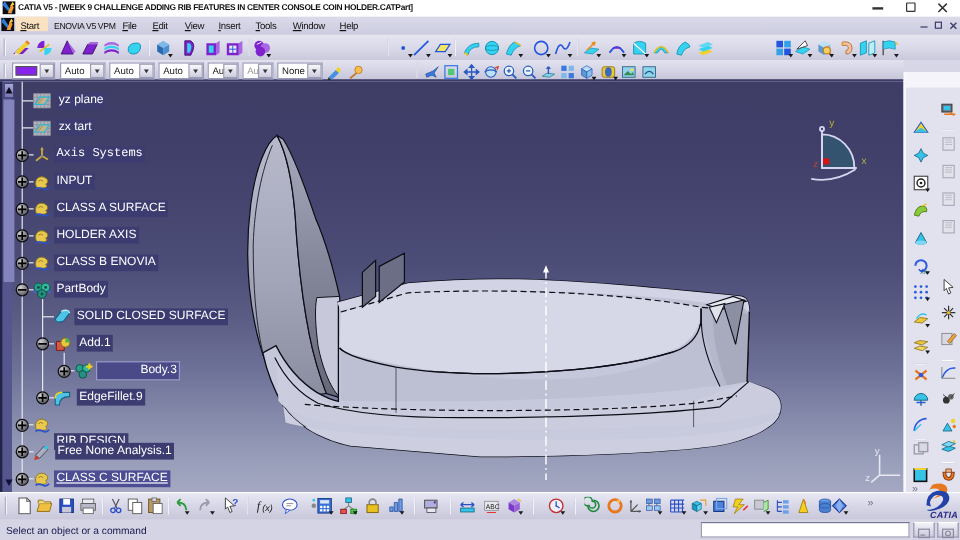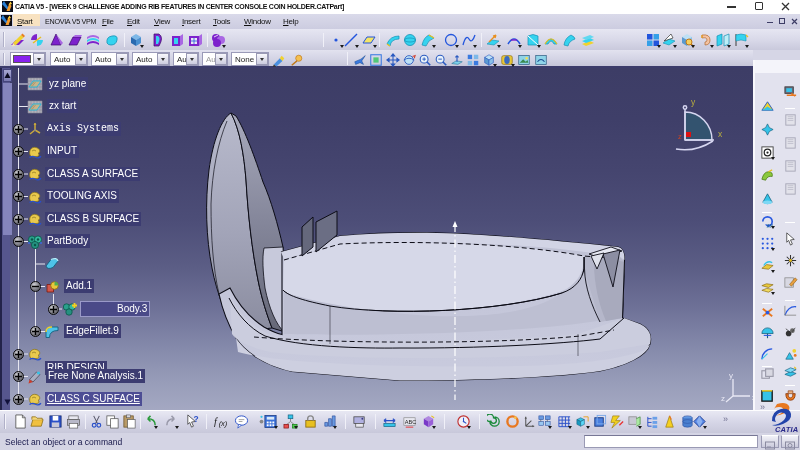--- a/index.html
+++ b/index.html
@@ -205,50 +205,51 @@
         <div class="tl" style="left:35.0px;top:98.5px;background:#3c3c71;">CLASS A SURFACE</div>
         <div class="pm" style="left:3.0px;top:123.0px"></div>
         <svg style="position:absolute;left:3.0px;top:123.0px" width="11" height="11" viewBox="0 0 11 11">
           <path d="M2,5.5 h7 M5.5,2 v7" stroke="#000" stroke-width="1.4"></path>
         </svg>
         <svg style="position:absolute;left:17.0px;top:120.5px" width="16" height="16" viewBox="0 0 16 16">
           <path d="M3,11 C1.5,6 5,2.5 9,3.5 C13,4.5 14,8 11,9.5 C13,10.5 12,12.5 9,12.5 C5.5,13.5 4,13 3,11 Z" fill="#e9c94d" stroke="#8a7520" stroke-width="0.8"></path>
           <path d="M2.5,13.5 Q5.5,11.5 8.5,13.2 Q11.5,15 14,12.2" stroke="#2a50cc" stroke-width="1.3" fill="none"></path>
           <path d="M5,7 Q7,5 9,7" stroke="#8a7520" stroke-width="0.7" fill="none"></path>
         </svg>
-        <div class="tl" style="left:35.0px;top:121.0px;background:#3c3c71;">TOOLING AXIS</div>
+        <div class="tl" style="left:35.0px;top:121.0px;background:#3c3c71;">HOLDER AXIS</div>
         <div class="pm" style="left:3.0px;top:145.5px"></div>
         <svg style="position:absolute;left:3.0px;top:145.5px" width="11" height="11" viewBox="0 0 11 11">
           <path d="M2,5.5 h7 M5.5,2 v7" stroke="#000" stroke-width="1.4"></path>
         </svg>
         <svg style="position:absolute;left:17.0px;top:143.0px" width="16" height="16" viewBox="0 0 16 16">
           <path d="M3,11 C1.5,6 5,2.5 9,3.5 C13,4.5 14,8 11,9.5 C13,10.5 12,12.5 9,12.5 C5.5,13.5 4,13 3,11 Z" fill="#e9c94d" stroke="#8a7520" stroke-width="0.8"></path>
           <path d="M2.5,13.5 Q5.5,11.5 8.5,13.2 Q11.5,15 14,12.2" stroke="#2a50cc" stroke-width="1.3" fill="none"></path>
           <path d="M5,7 Q7,5 9,7" stroke="#8a7520" stroke-width="0.7" fill="none"></path>
         </svg>
-        <div class="tl" style="left:35.0px;top:143.5px;background:#3c3c71;">CLASS B SURFACE</div>
+        <div class="tl" style="left:35.0px;top:143.5px;background:#3c3c71;">CLASS B ENOVIA</div>
         <div class="pm" style="left:3.0px;top:168.0px"></div>
         <svg style="position:absolute;left:3.0px;top:168.0px" width="11" height="11" viewBox="0 0 11 11">
           <path d="M2,5.5 h7" stroke="#000" stroke-width="1.4"></path>
         </svg>
         <svg style="position:absolute;left:17.0px;top:165.5px" width="16" height="16" viewBox="0 0 16 16">
           <circle cx="5" cy="5.5" r="3.6" fill="#2aa08c" stroke="#0a5548" stroke-width="0.8"></circle>
           <circle cx="11" cy="5.5" r="3.6" fill="#35b89e" stroke="#0a5548" stroke-width="0.8"></circle>
           <circle cx="8" cy="11" r="3.6" fill="#259080" stroke="#0a5548" stroke-width="0.8"></circle>
           <circle cx="5" cy="5.5" r="1.2" fill="#0a5548"></circle>
           <circle cx="11" cy="5.5" r="1.2" fill="#0a5548"></circle>
           <circle cx="8" cy="11" r="1.2" fill="#0a5548"></circle>
           <circle cx="2" cy="9" r="1" fill="#3a6ae0"></circle>
           <circle cx="14" cy="9" r="1" fill="#3a6ae0"></circle>
         </svg>
         <div class="tl" style="left:35.0px;top:166.0px;background:#3c3c71;">PartBody</div>
         <svg style="position:absolute;left:34.0px;top:188.0px" width="16" height="16" viewBox="0 0 16 16">
           <path d="M2,10 L7,3.5 Q13,1 14,5 L9,11.5 Q3,14 2,10 Z" fill="#4ec3e8" stroke="#15607e" stroke-width="0.9"></path>
           <path d="M7,3.5 Q13,1 14,5" fill="none" stroke="#bdeefa" stroke-width="1.2"></path>
         </svg>
+        <div class="tl" style="left:52.0px;top:188.5px;background:#3c3c71;">SOLID CLOSED SURFACE</div>
         <div class="pm" style="left:20.0px;top:213.0px"></div>
         <svg style="position:absolute;left:20.0px;top:213.0px" width="11" height="11" viewBox="0 0 11 11">
           <path d="M2,5.5 h7" stroke="#000" stroke-width="1.4"></path>
         </svg>
         <svg style="position:absolute;left:34.0px;top:210.5px" width="16" height="16" viewBox="0 0 16 16">
           <path d="M3,5.5 h6.5 v7.5 h-6.5 Z" fill="#d4584a" stroke="#7a1a10" stroke-width="0.8"></path>
           <circle cx="10.5" cy="6.5" r="3.8" fill="#e8c83c" stroke="#8a6a10" stroke-width="0.8"></circle>
           <path d="M10.5,2.7 A3.8,3.8 0 0 1 14.3,6.5 L10.5,6.5 Z" fill="#50b050"></path>
         </svg>
         <div class="tl" style="left:54.0px;top:211.0px;background:#3c3c71;">Add.1</div>

